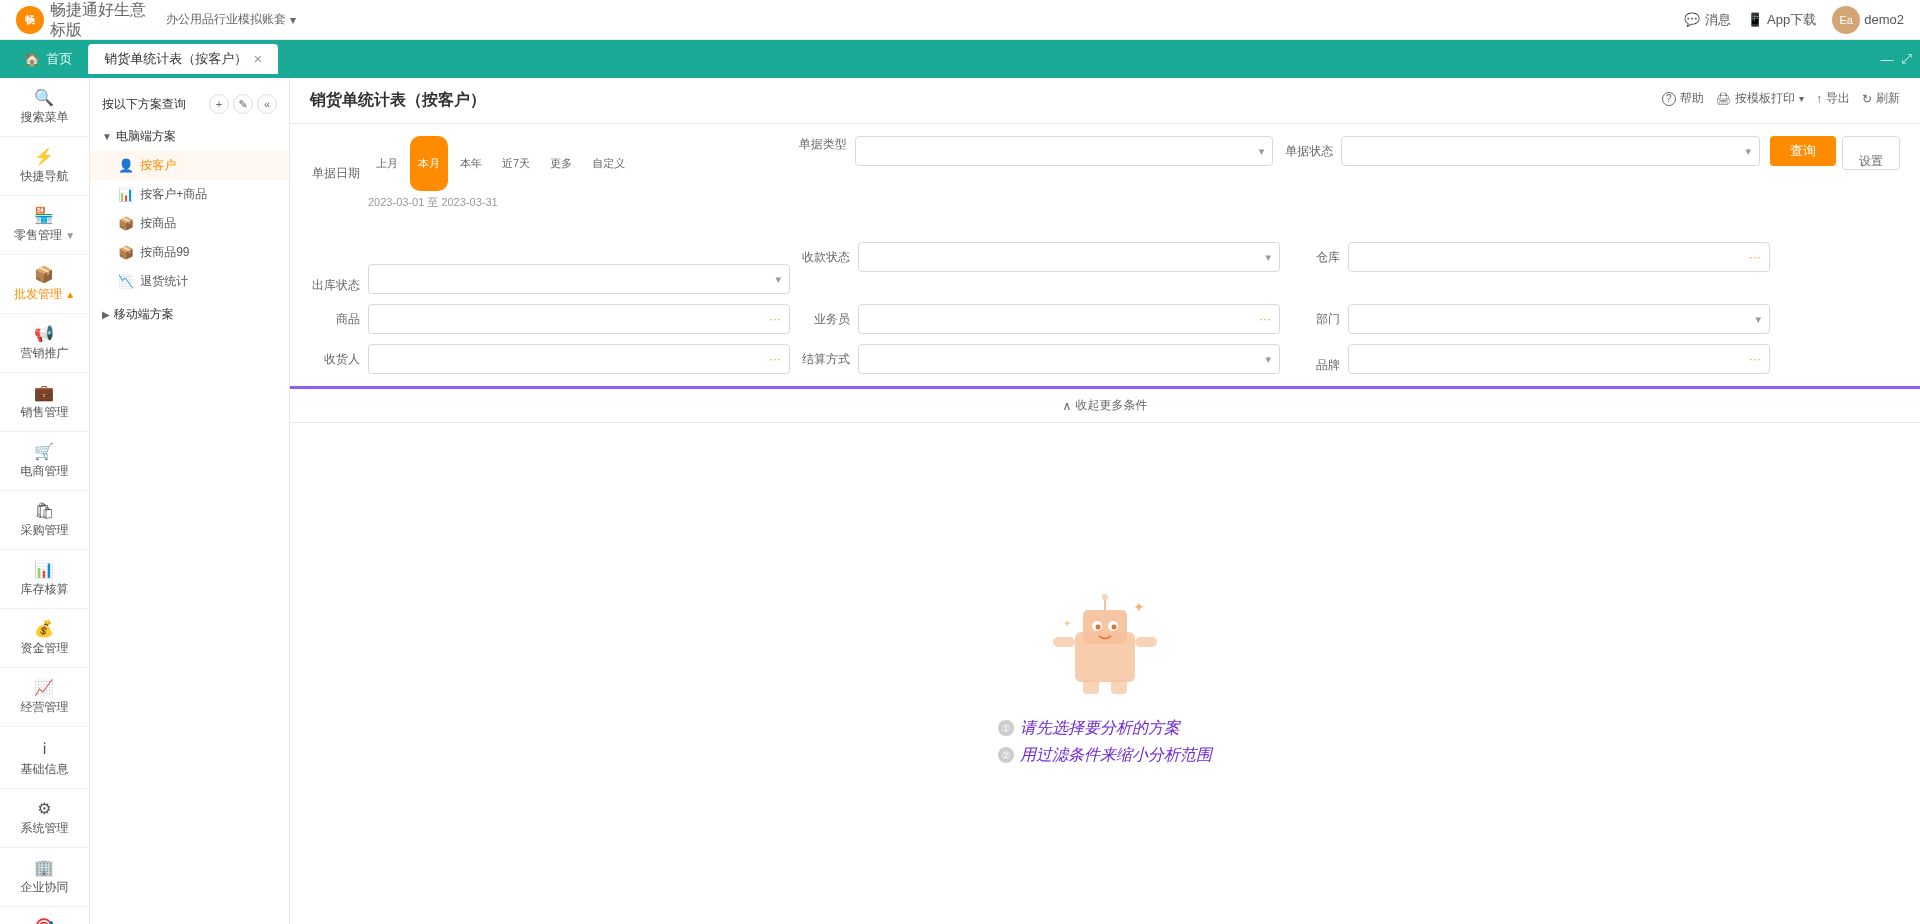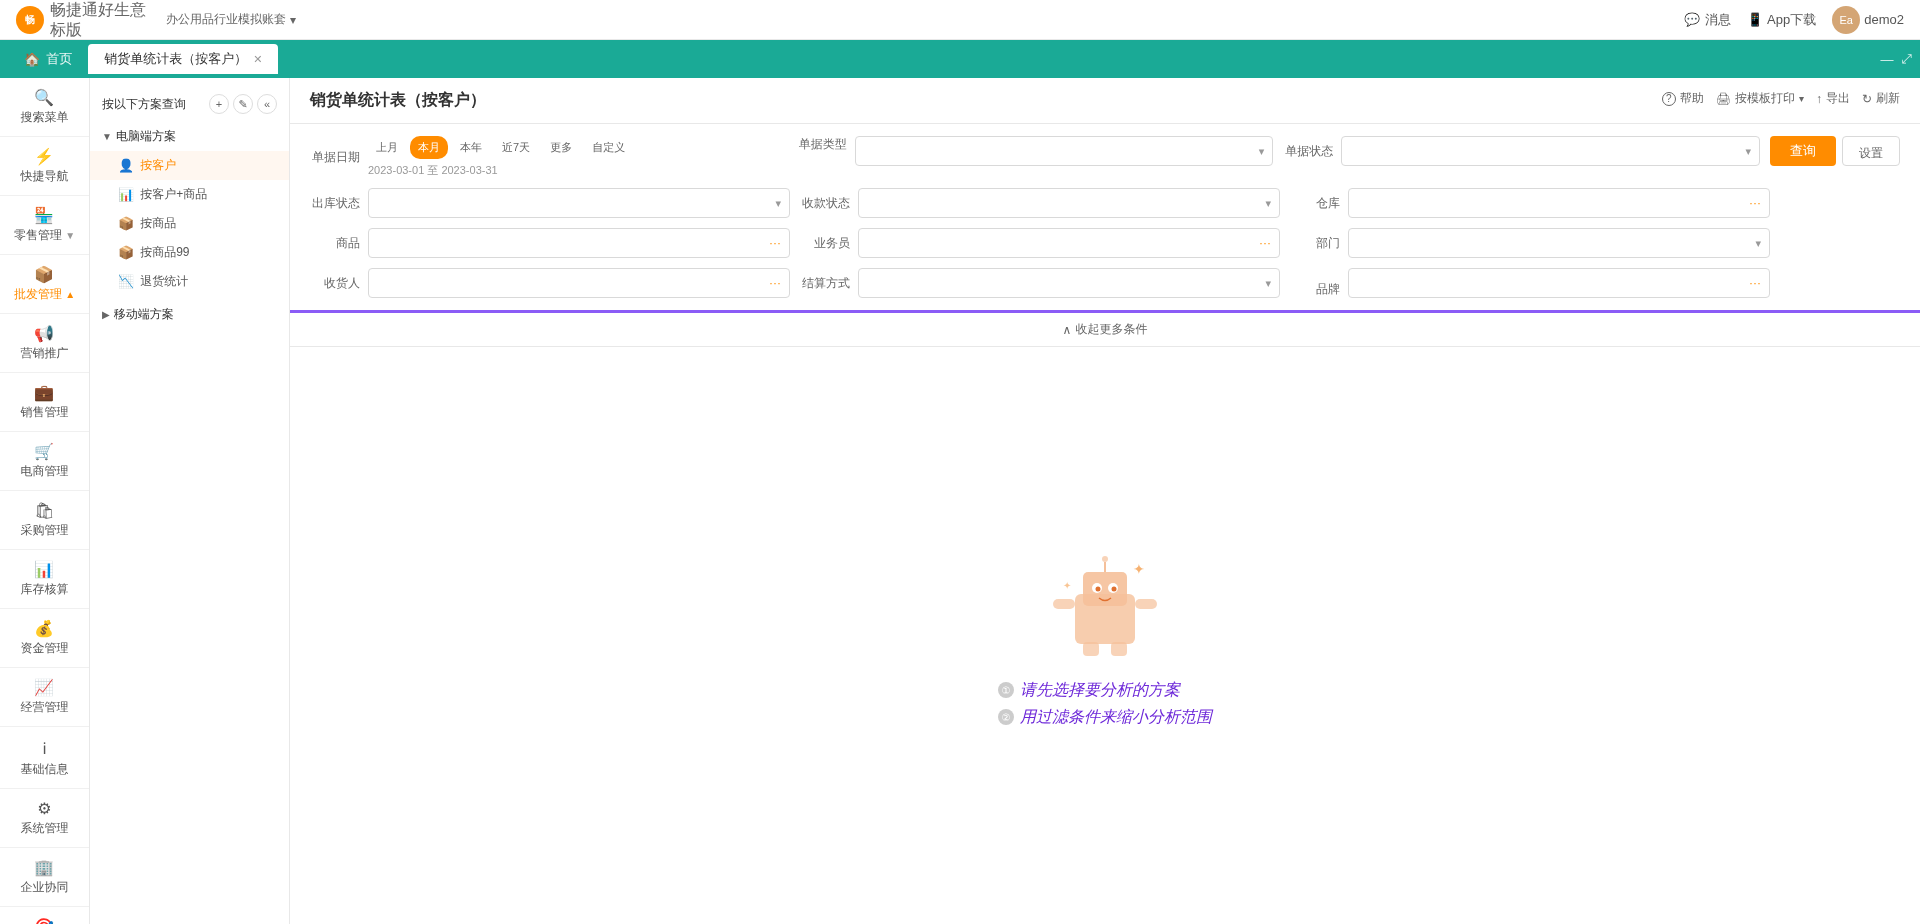--- a/index.html
+++ b/index.html
@@ -275,21 +275,21 @@
       padding: 6px 20px;
       cursor: pointer;
       font-size: 13px;
       height: 30px;
     }
     .set-btn {
       background: #fff;
       color: #666;
       border: 1px solid #d9d9d9;
       border-radius: 4px;
-      padding: 8px 16px;
+      padding: 16px 16px;
       cursor: pointer;
       font-size: 12px;
       height: 30px;
     }
     .filter-field-label {
       font-size: 12px;
       color: #666;
       white-space: nowrap;
       min-width: 50px;
       text-align: right;
@@ -549,21 +549,21 @@
     </div>
 
     <div class="filter-area">
 
       <div style="display:flex;align-items:flex-start;gap:10px;margin-bottom:10px;">
         <div style="flex:1;display:flex;align-items:center;gap:8px;">
           <span class="filter-field-label">单据日期</span>
           <div style="display:flex;flex-direction:column;gap:4px;">
             <div class="date-tabs" style="margin-left:0;">
               <span class="date-tab">上月</span>
-              <span class="date-tab active" style="background:#ff8c00;color:#fff;border-radius:10px;padding:4px 8px;font-size:11px;">本月</span>
+              <span class="date-tab active" style="background:#ff8c00;color:#fff;border-radius:10px;padding:20px 8px;font-size:11px;">本月</span>
               <span class="date-tab">本年</span>
               <span class="date-tab">近7天</span>
               <span class="date-tab">更多</span>
               <span class="date-tab">自定义</span>
             </div>
             <div class="date-range-text" style="margin-left:0;">2023-03-01 至 2023-03-31</div>
           </div>
         </div>
         <div style="flex:1;display:flex;align-items:flex-start;gap:8px;">
           <span class="filter-field-label">单据类型</span>
@@ -579,21 +579,21 @@
             <span class="control-icon">▾</span>
           </div>
         </div>
         <div class="btn-group-actions">
           <button class="query-btn">查询</button>
           <button class="set-btn">设置</button>
         </div>
       </div>
 
       <div style="display:flex;align-items:center;gap:10px;margin-bottom:10px;">
-        <div style="flex:1;display:flex;align-items:center;gap:8px;">
+        <div style="flex:1;display:flex;align-items:flex-end;gap:8px;margin-top:44px;">
           <span class="filter-field-label">出库状态</span>
           <div class="filter-input" style="flex:1;">
             <span></span>
             <span class="control-icon">▾</span>
           </div>
         </div>
         <div style="flex:1;display:flex;align-items:center;gap:8px;">
           <span class="filter-field-label">收款状态</span>
           <div class="filter-input" style="flex:1;">
             <span></span>

